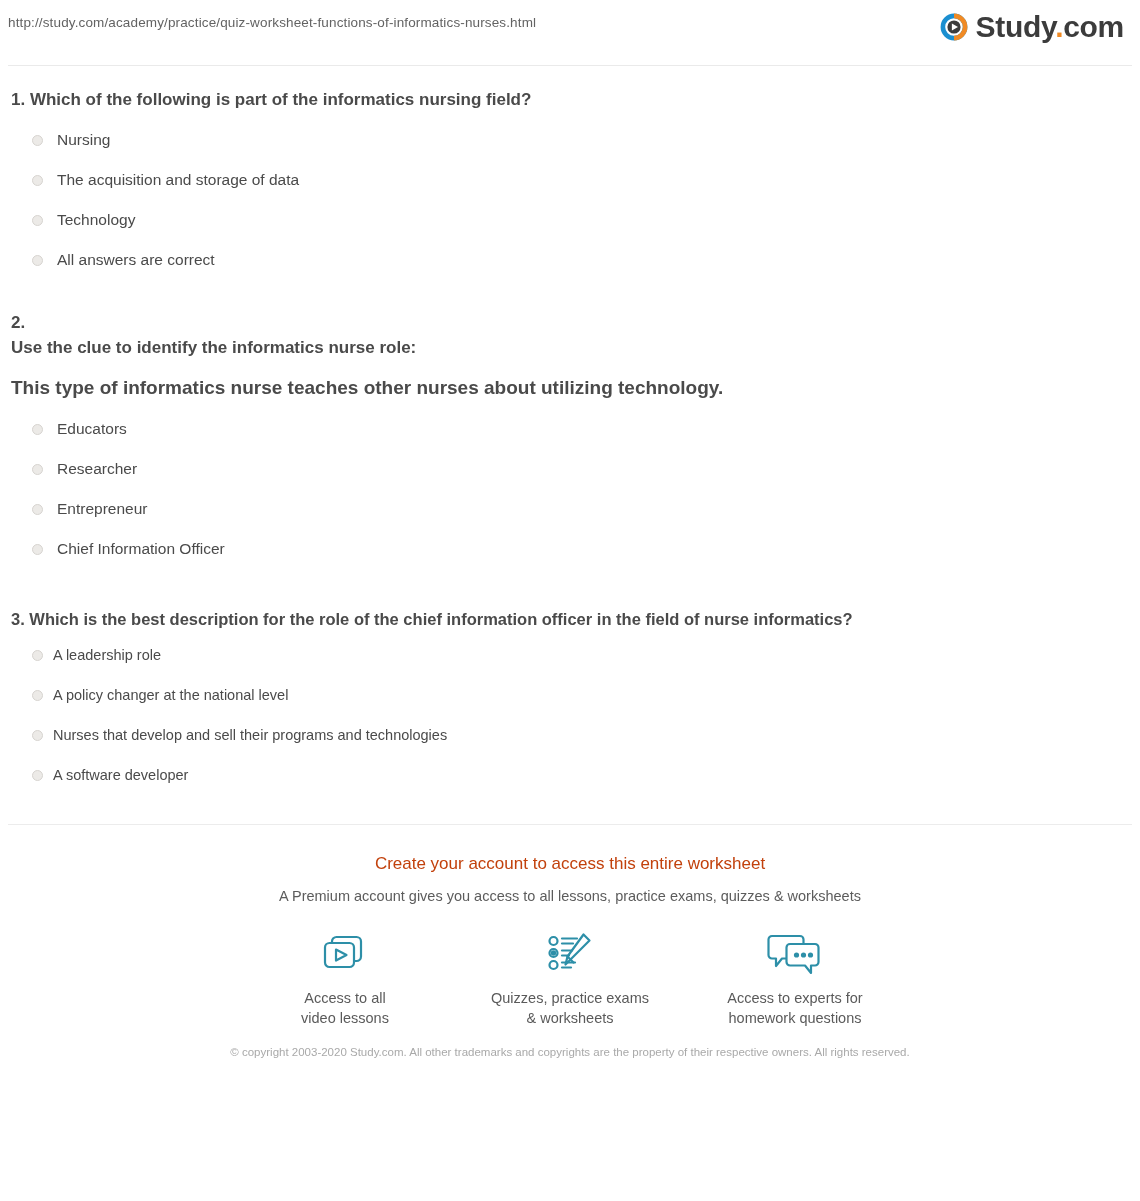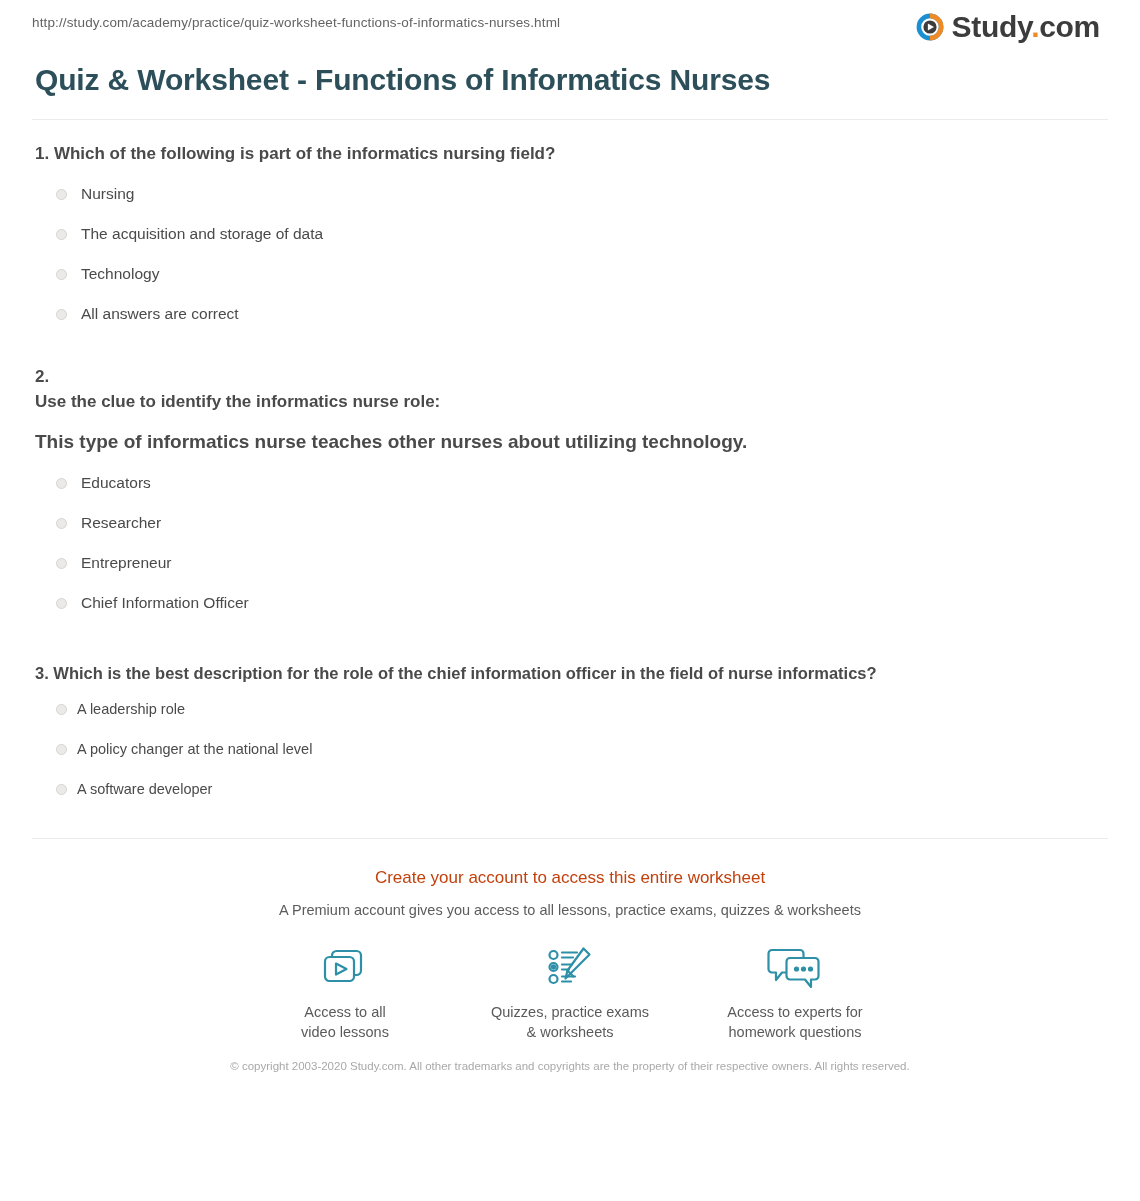--- a/index.html
+++ b/index.html
@@ -14,21 +14,21 @@
     font-family: "Liberation Sans", "DejaVu Sans", sans-serif;
     color: #4a4a4a;
     -webkit-font-smoothing: antialiased;
     overflow: hidden;
     position: relative;
   }
   .page {
     width: 1140px;
     height: 1201px;
     box-sizing: border-box;
-    padding: 0 32px;
+    padding: 0 8px;
     position: relative;
   }
 
   
   .topbar {
     display: flex;
     align-items: flex-start;
     justify-content: space-between;
     padding-top: 12px;
     height: 46px;
@@ -231,21 +231,20 @@
         <path d="M15 1.6 A13.4 13.4 0 0 1 28.4 15 A13.4 13.4 0 0 1 15 28.4 L15 23.8 A8.8 8.8 0 0 0 23.8 15 A8.8 8.8 0 0 0 15 6.2 Z" fill="#f08a24"></path>
         <path d="M15 8.4 A6.6 6.6 0 0 1 21.6 15 A6.6 6.6 0 0 1 15 21.6 A6.6 6.6 0 0 1 8.4 15 A6.6 6.6 0 0 1 15 8.4 Z" fill="#3c3c3c"></path>
         <path d="M12.9 11.4 L19 15 L12.9 18.6 Z" fill="#ffffff"></path>
       </svg>
       <div class="logo-text">
         <span>Study</span><span class="dot">.</span><span>com</span>
       </div>
     </div>
   </div>
 
-  <h1 class="page-title">Quiz &amp; Worksheet - Functions of Informatics Nurses</h1>
   <hr class="rule">
 
   <div class="quiz">
 
     <div class="question q1">
       <p class="q-stem">1. Which of the following is part of the informatics nursing field?</p>
       <ul class="options">
         <li class="option">
           <span class="radio"></span>
           <span class="opt-label">Nursing</span>
@@ -292,20 +291,24 @@
     <div class="question q3">
       <p class="q-stem">3. Which is the best description for the role of the chief information officer in the field of nurse informatics?</p>
       <ul class="options">
         <li class="option">
           <span class="radio"></span>
           <span class="opt-label">A leadership role</span>
         </li>
         <li class="option">
           <span class="radio"></span>
           <span class="opt-label">A policy changer at the national level</span>
+        </li>
+        <li class="option">
+          <span class="radio"></span>
+          <span class="opt-label">Nurses that develop and sell their programs and technologies</span>
         </li>
         <li class="option">
           <span class="radio"></span>
           <span class="opt-label">A software developer</span>
         </li>
       </ul>
     </div>
 
   </div>
 

